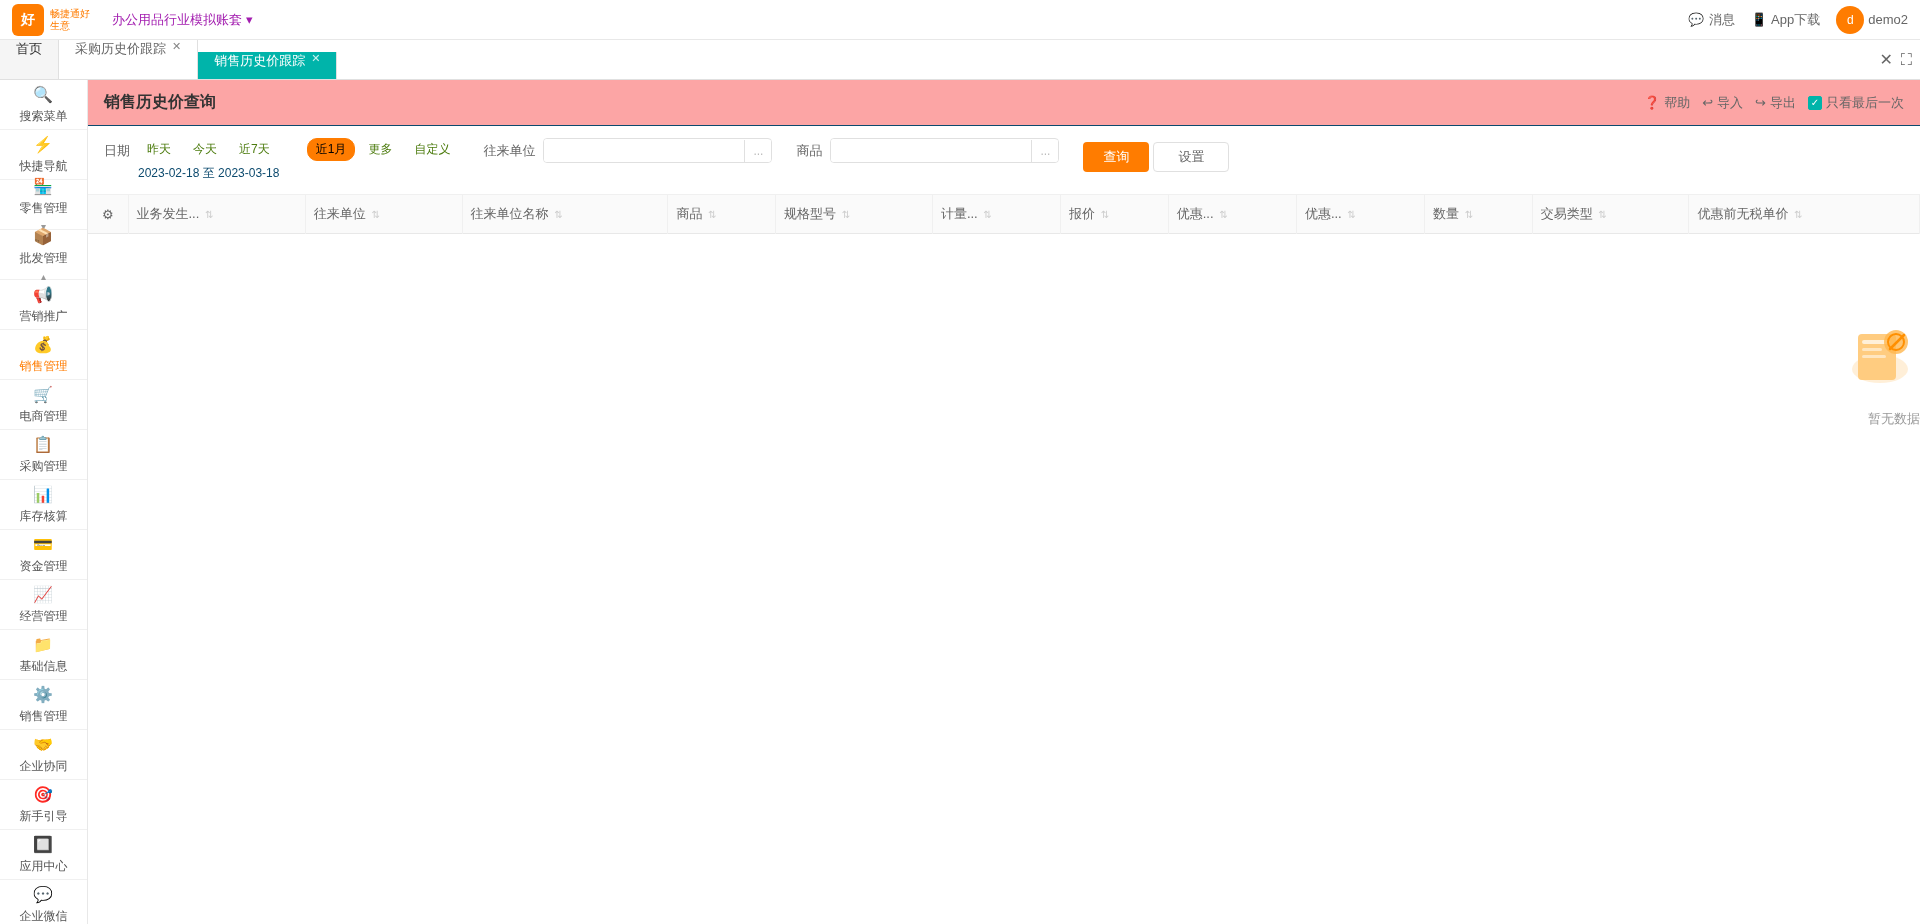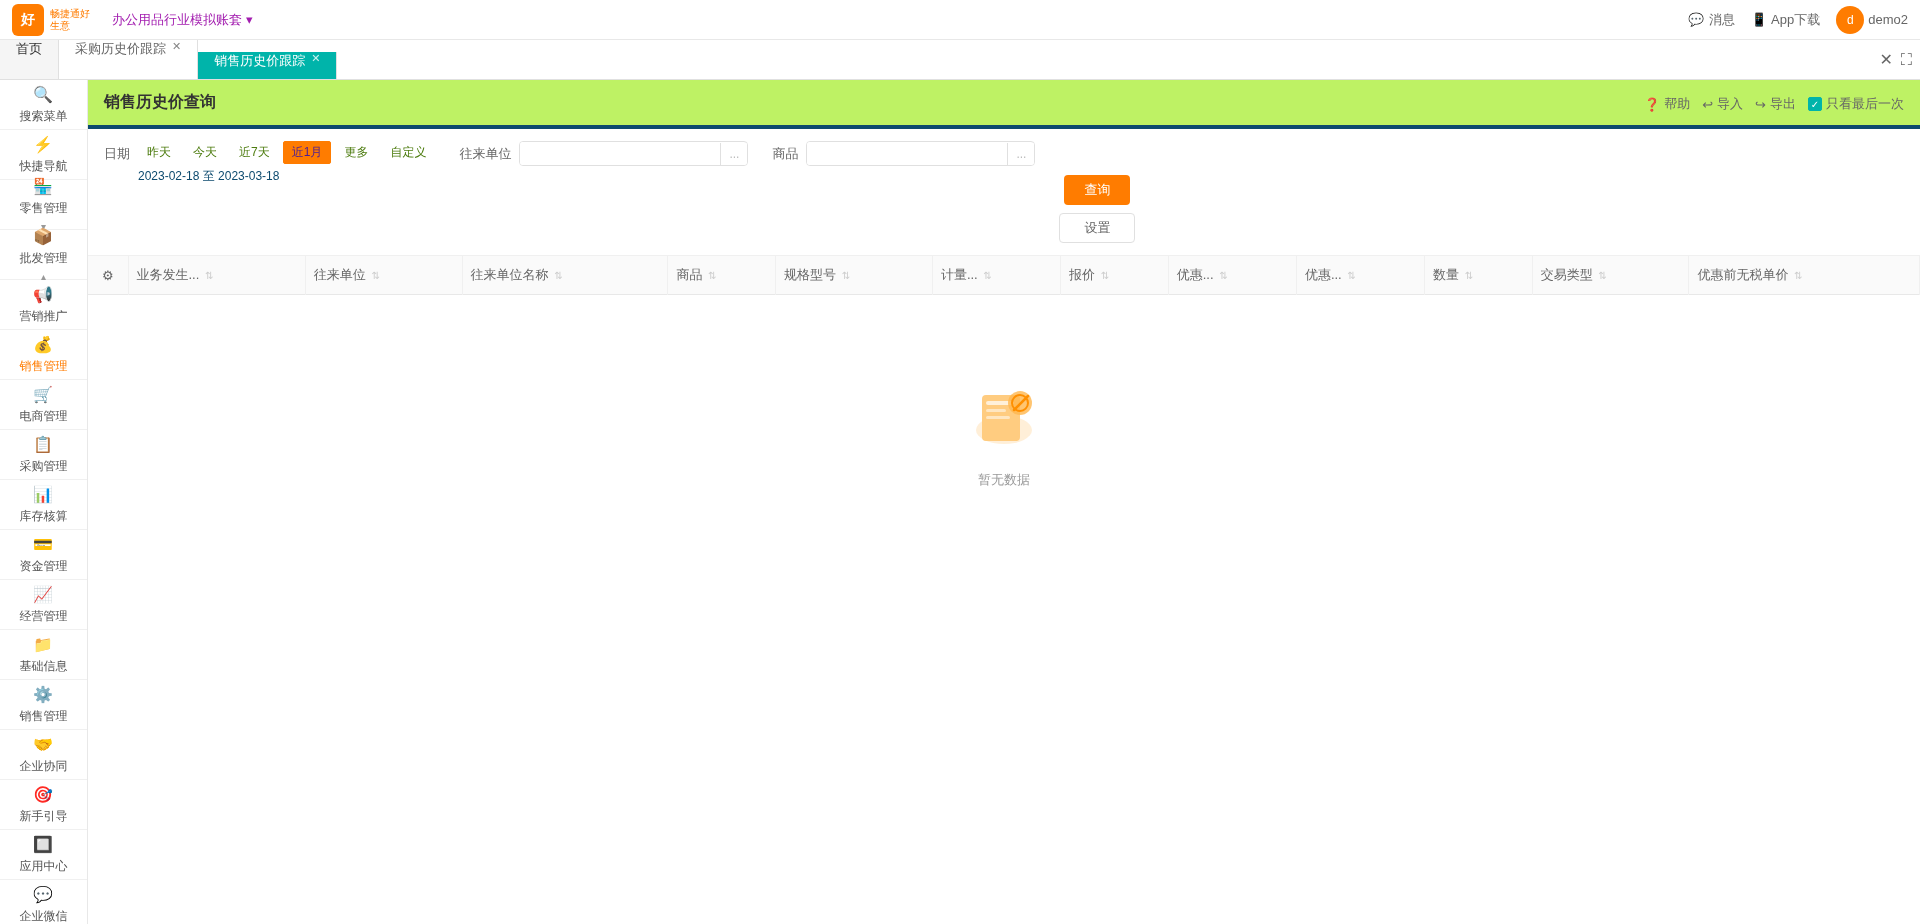--- a/index.html
+++ b/index.html
@@ -86,25 +86,25 @@
 
     
     .content-area { flex: 1; display: flex; flex-direction: column; overflow: hidden; background: #f5f5f5; }
 
     
     .page-content { flex: 1; display: flex; flex-direction: column; overflow: hidden; background: #fff; margin: 0; }
 
     
     .page-header {
       display: flex;
-      align-items: flex-end;
+      align-items: center;
       justify-content: space-between;
       padding: 12px 16px;
-      border-bottom: 4px solid #0c4a6e;
-      background: #bef264;
+      border-bottom: 1px solid #0c4a6e;
+      background: #fca5a5;
       flex-shrink: 0;
     }
     .page-title { font-size: 16px; font-weight: bold; color: #333; }
     .page-header-actions { display: flex; align-items: center; gap: 12px; }
     .header-action { display: flex; align-items: center; gap: 4px; font-size: 13px; color: #666; cursor: pointer; }
 
     
     .checkbox-area { display: flex; align-items: center; gap: 4px; font-size: 13px; color: #666; }
     .checkbox-custom {
       width: 14px; height: 14px; border: 1px solid #00b4aa; border-radius: 2px;
@@ -124,54 +124,54 @@
       flex-wrap: wrap;
     }
     .filter-group { display: flex; align-items: flex-start; gap: 8px; }
     .filter-label { font-size: 13px; color: #666; white-space: nowrap; padding-top: 4px; }
     .date-filters { display: flex; flex-direction: column; gap: 4px; }
     .date-btns { display: flex; align-items: center; gap: 4px; }
     .date-btn {
       padding: 2px 8px; font-size: 12px; color: #4d7c0f; cursor: pointer;
       border-radius: 3px; border: 1px solid transparent;
     }
-    .date-btn.active { background: #ff7c00; color: #4c1d95; border-radius: 2px; border-color: #ff7c00; }
+    .date-btn.active { background: #ff7c00; color: #000000; border-radius: 10px; border-color: #ff7c00; margin-left: 24px; }
     .date-range { font-size: 12px; color: #0c4a6e; }
     .filter-input-prefix-wrapper {
       display: flex; align-items: center;
       border: 1px solid #e0e0e0; border-radius: 4px; overflow: hidden;
     }
     .fi-inner { padding: 4px 8px; font-size: 13px; min-width: 200px; border: none; outline: none; }
     .fi-suffix { padding: 4px 8px; font-size: 12px; color: #bbb; background: #fff; cursor: pointer; border-left: 1px solid #e0e0e0; }
 
     .btn-query {
       background: #ff7c00; color: white; border: none; border-radius: 4px;
       padding: 6px 20px; font-size: 13px; cursor: pointer; white-space: nowrap;
     }
     .btn-settings {
       background: #fff; color: #666; border: 1px solid #e0e0e0; border-radius: 4px;
       padding: 5px 24px; font-size: 13px; cursor: pointer; white-space: nowrap; margin-top: 4px;
     }
-    .filter-actions { display: flex; flex-direction: column; gap: 4px; align-items: center; margin-top: 34px; }
+    .filter-actions { display: flex; flex-direction: row; gap: 4px; align-items: flex-end; }
 
     
     .table-area { flex: 1; overflow: auto; }
     table { width: 100%; border-collapse: collapse; font-size: 13px; }
     thead tr { background: #fafafa; border-bottom: 1px solid #e8e8e8; }
     thead th {
       padding: 10px 8px; text-align: left; color: #666; font-weight: normal;
       border-right: 1px solid #f0f0f0; white-space: nowrap; cursor: pointer;
       user-select: none;
     }
     thead th:first-child { width: 40px; text-align: center; }
     thead th .sort-icon { color: #ccc; font-size: 10px; margin-left: 2px; }
 
     
     .empty-state {
-      display: flex; flex-direction: column; align-items: center; justify-content: center;
+      display: flex; flex-direction: column; align-items: flex-end; justify-content: center;
       padding: 80px 0; gap: 16px;
     }
     .empty-icon {
       width: 80px; height: 80px; position: relative;
     }
     .empty-text { color: #999; font-size: 13px; }
 
     
     ::-webkit-scrollbar { width: 6px; height: 6px; }
     ::-webkit-scrollbar-thumb { background: #ddd; border-radius: 3px; }

